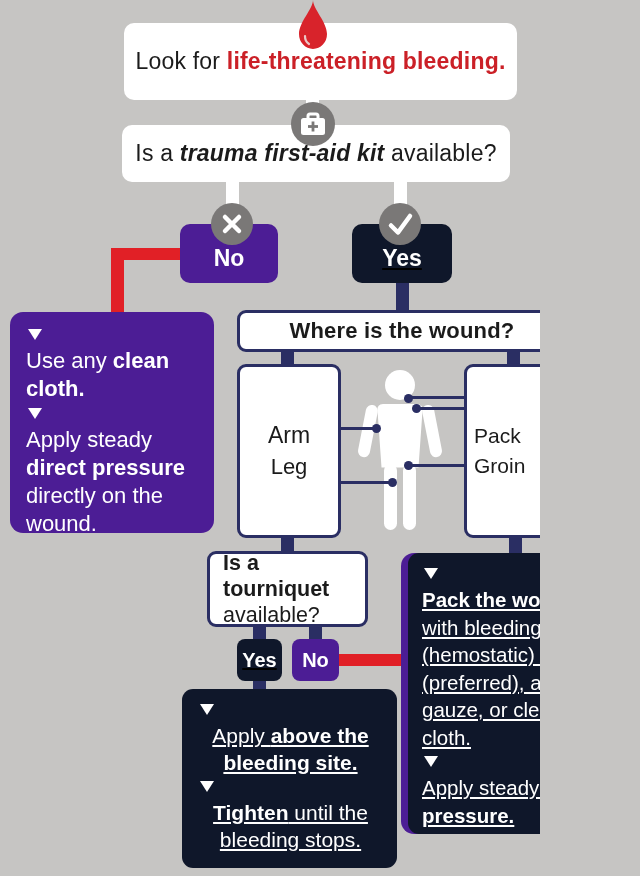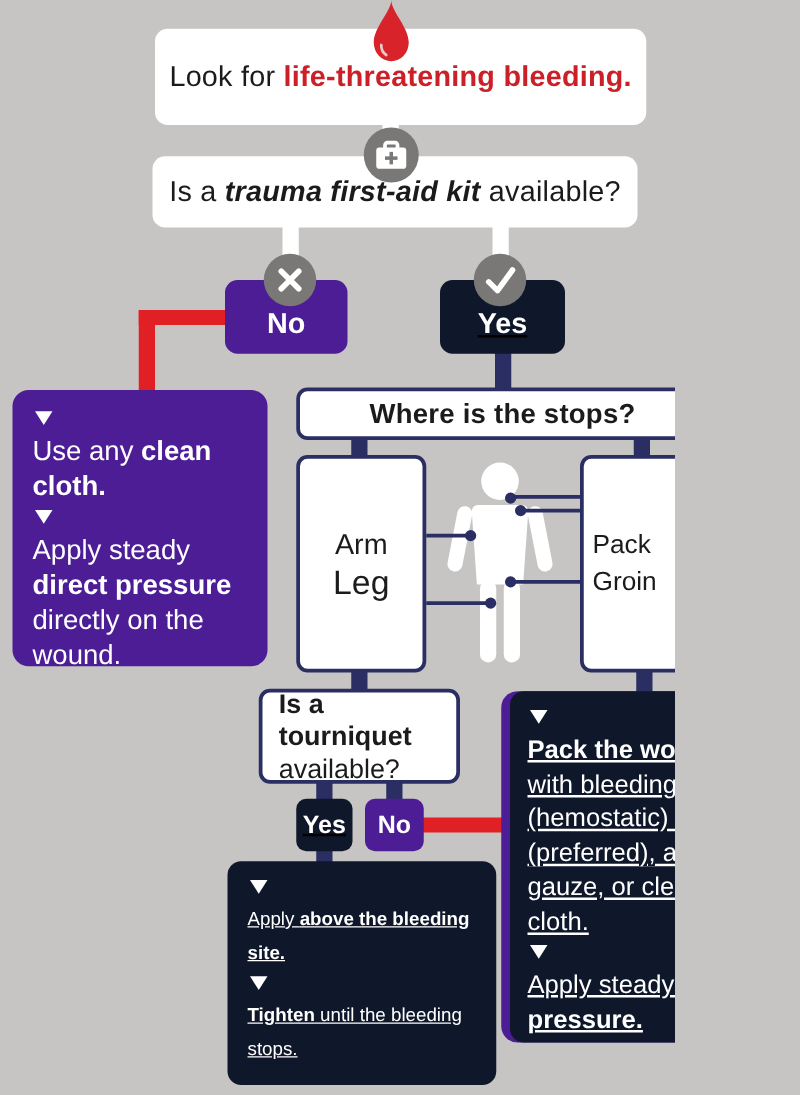--- a/index.html
+++ b/index.html
@@ -29,21 +29,21 @@
   .badge-label{color:#ffffff;font-weight:700;font-size:23px;}
   .badge{display:flex;align-items:flex-end;justify-content:center;padding-bottom:11px;}
 
   .gray-circle{background:#7a7877;border-radius:50%;display:flex;align-items:center;justify-content:center;}
 
   .instr{color:#ffffff;}
   .instr p{margin:0 0 5px 0;}
   .tri{width:0;height:0;border-left:7px solid transparent;border-right:7px solid transparent;border-top:11px solid #ffffff;margin:3px 0 7px 2px;}
 
   .red-steps{font-size:22px;line-height:28px;padding:14px 16px;}
-  .navy-steps-l{font-size:15px;line-height:27px;padding:12px 14px 12px 16px;}
+  .navy-steps-l{font-size:21px;line-height:27px;padding:12px 14px 12px 16px;text-align:center;}
   .navy-steps-r{font-size:20.5px;line-height:27.5px;padding:12px 8px 12px 14px;}
   .b{font-weight:700;}
 
   .loc-line{display:block;}
   .dot{position:absolute;width:9px;height:9px;border-radius:50%;background:#2a2e63;}
   .bodyline{position:absolute;height:3px;background:#2a2e63;}
 </style>
 </head>
 <body>
 
@@ -107,26 +107,26 @@
   </div>
 
   <div class="abs card-red instr red-steps" style="left:10px;top:312px;width:204px;height:221px;border-radius:13px;">
     <div class="tri"></div>
     <p><span>Use any </span><span class="b">clean cloth.</span></p>
     <div class="tri"></div>
     <p><span>Apply steady </span><span class="b">direct pressure</span><span> directly on the wound.</span></p>
   </div>
 
   <div class="abs outlined center" style="left:237px;top:310px;width:330px;height:42px;">
-    <span class="q-text" style="font-size:22px;font-weight:600;">Where is the stops?</span>
+    <span class="q-text" style="font-size:22px;font-weight:600;">Where is the wound?</span>
   </div>
 
   <div class="abs outlined vcenter" style="left:237px;top:364px;width:104px;height:174px;align-items:center;">
     <span class="loc-line" style="font-size:23px;font-weight:500;line-height:31px;color:#1b1b1b;">Arm</span>
-    <span class="loc-line" style="font-size:27px;font-weight:500;line-height:31px;color:#1b1b1b;">Leg</span>
+    <span class="loc-line" style="font-size:22px;font-weight:500;line-height:31px;color:#1b1b1b;">Leg</span>
   </div>
 
   <div class="abs outlined vcenter" style="left:464px;top:364px;width:103px;height:174px;padding-left:7px;">
     <span class="loc-line" style="font-size:21px;font-weight:500;line-height:30px;color:#1b1b1b;">Pack</span>
     <span class="loc-line" style="font-size:21px;font-weight:500;line-height:30px;color:#1b1b1b;">Groin</span>
   </div>
 
   <svg class="abs" style="left:353px;top:368px;" width="92" height="166" viewBox="0 0 92 166">
     <circle cx="47" cy="17" r="15" fill="#ffffff"></circle>
     <path d="M30,36 h34 q6,0 5.5,6.5 l-4,57 h-37 l-4,-57 q-0.5,-6.5 5.5,-6.5 z" fill="#ffffff"></path>

